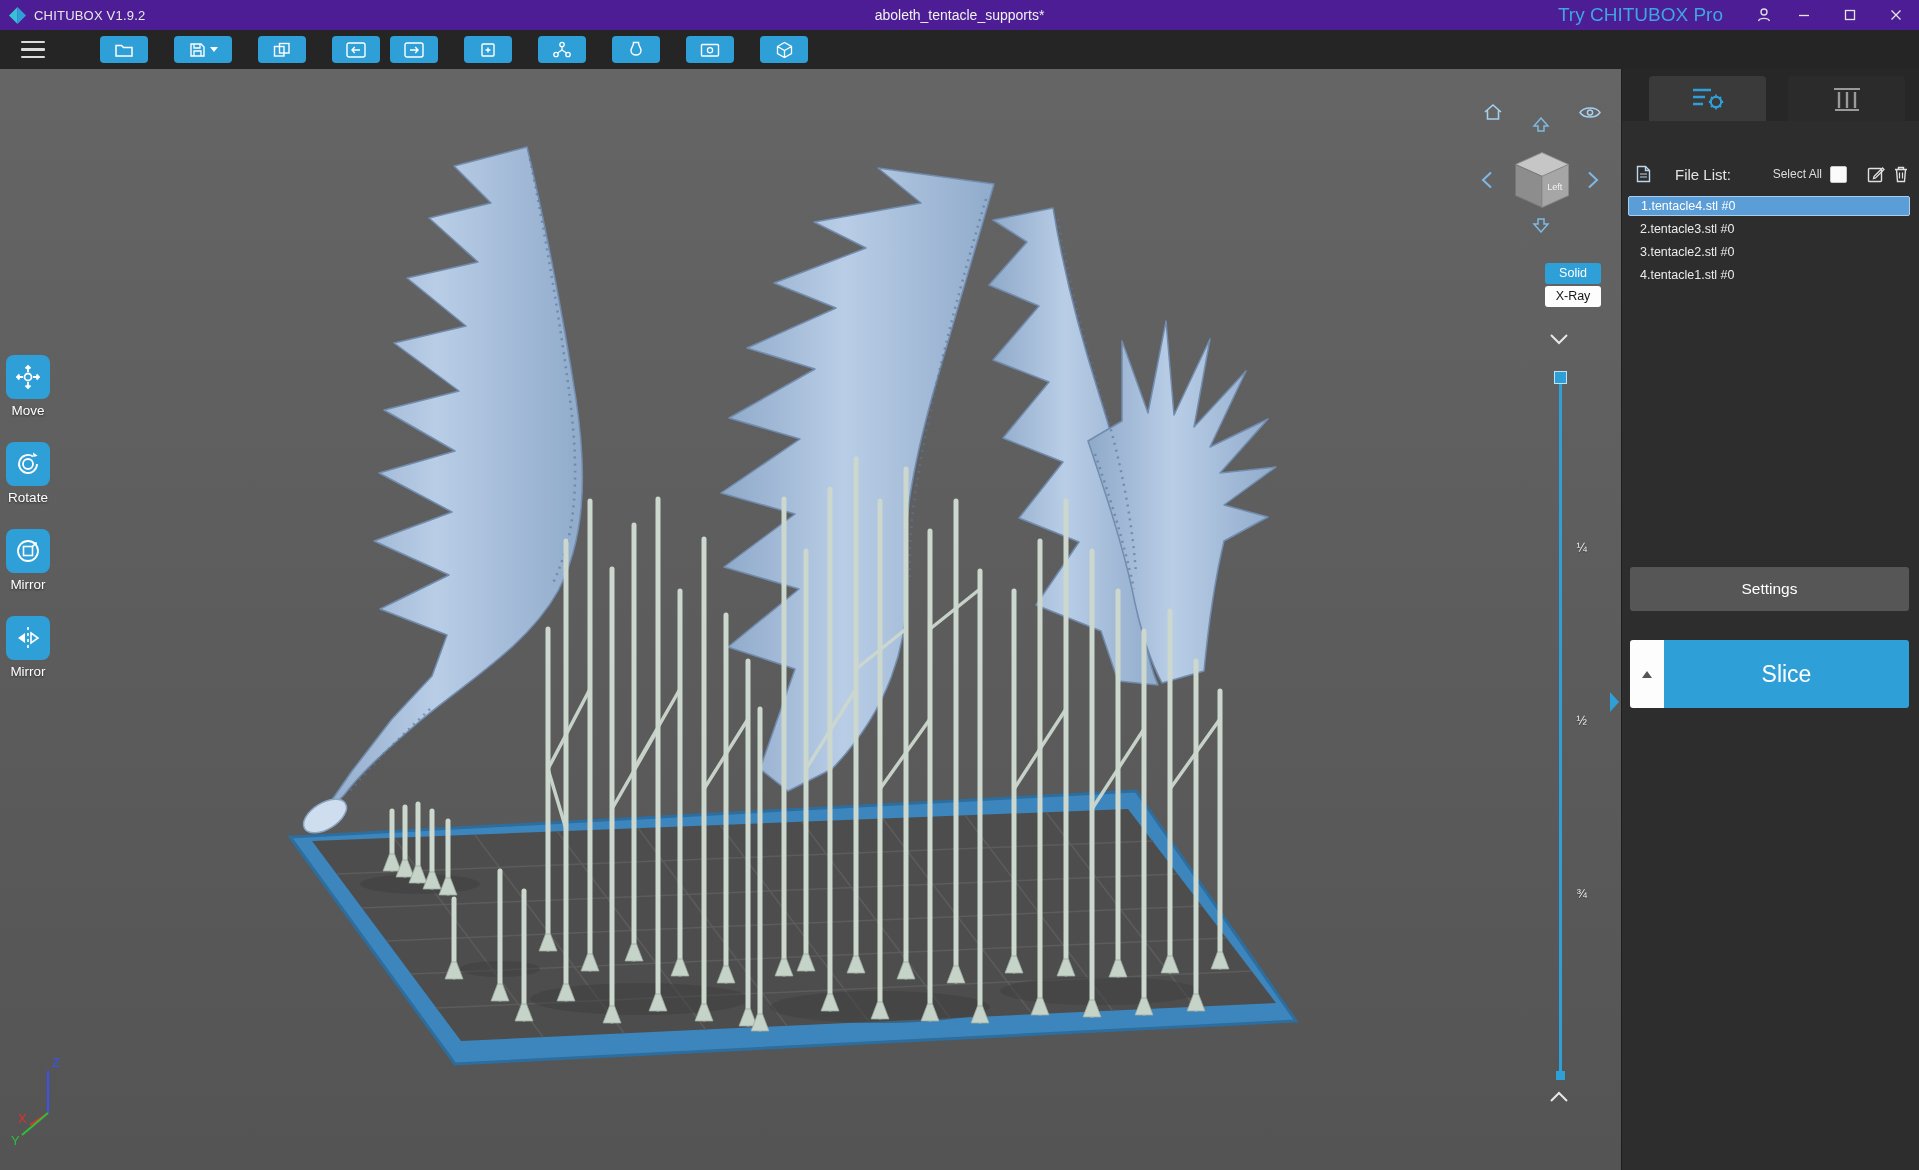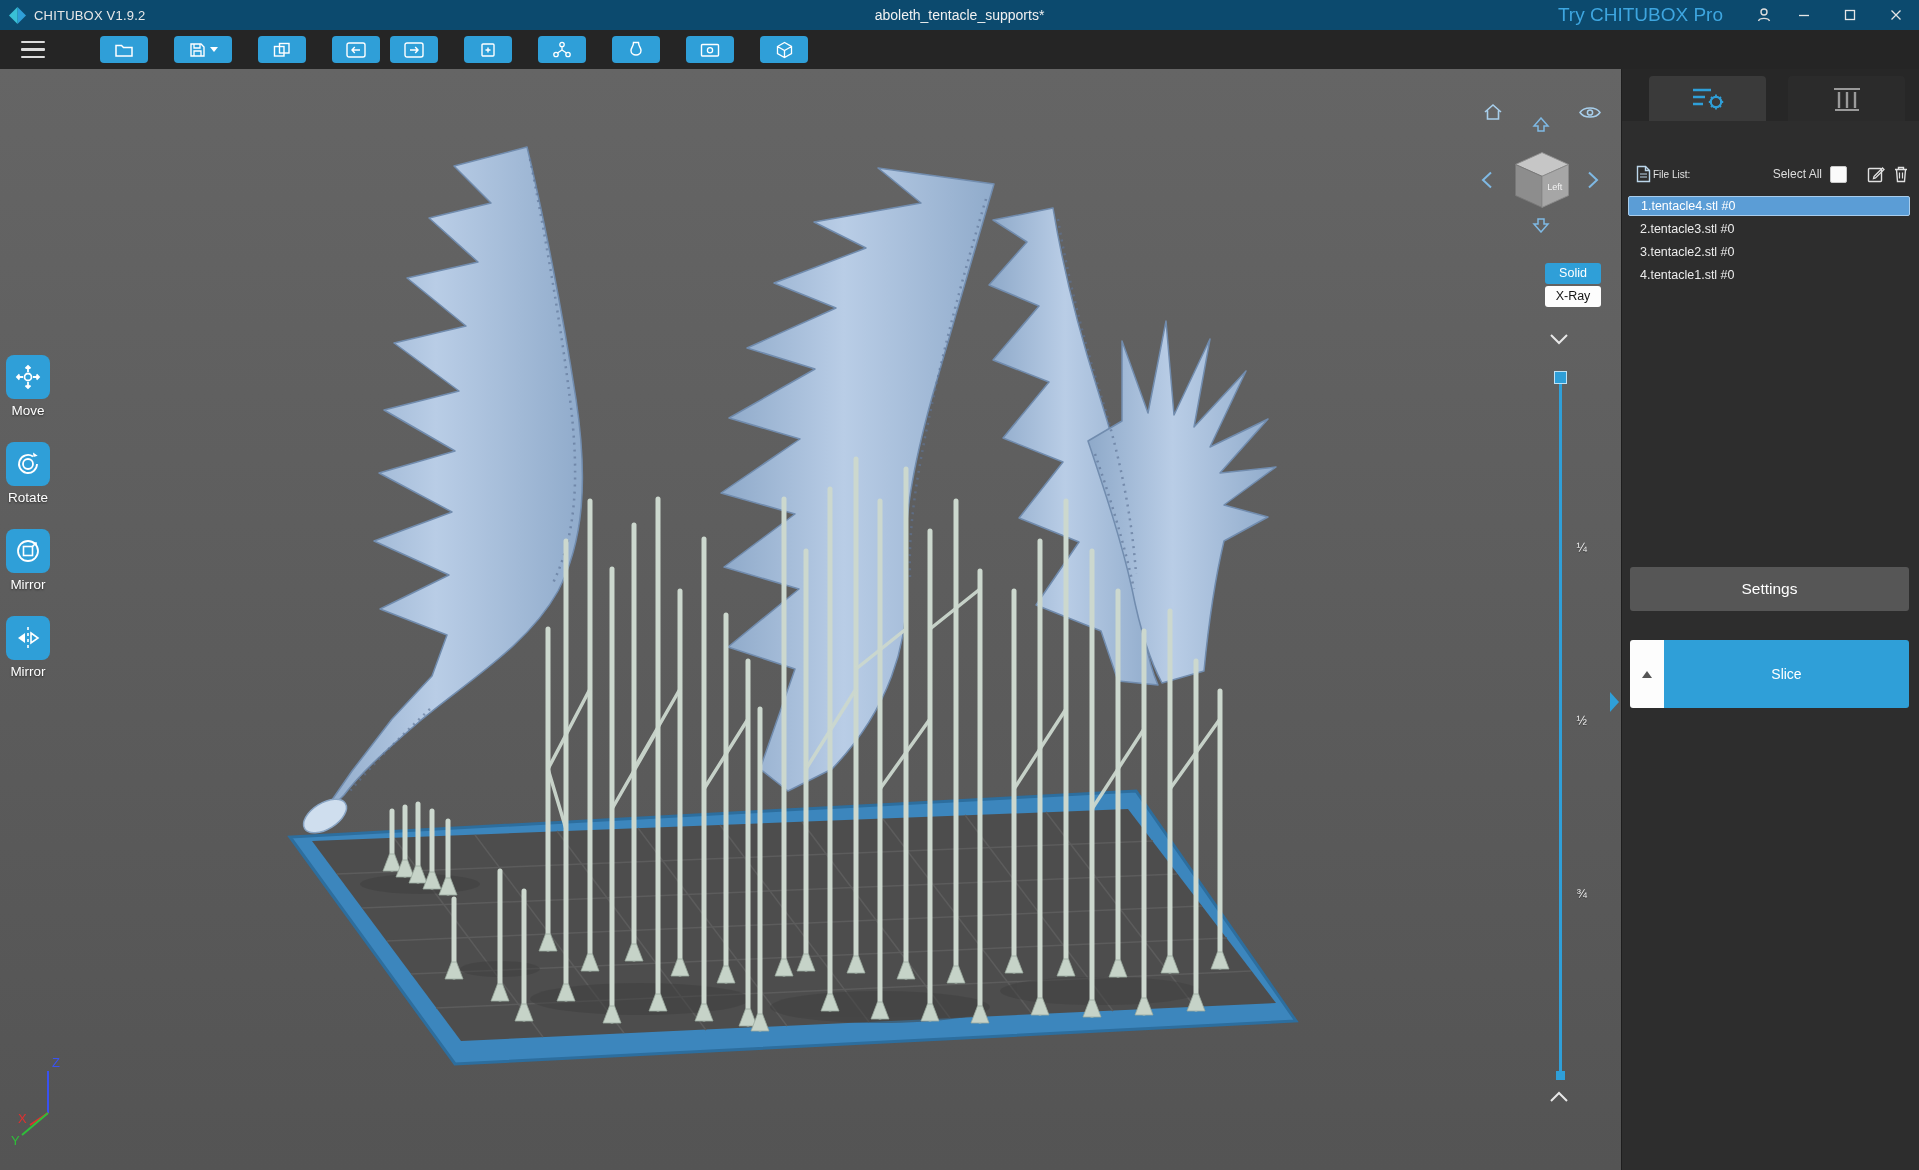--- a/index.html
+++ b/index.html
@@ -1,21 +1,21 @@
 <!DOCTYPE html>
 <html><head>
 <meta charset="utf-8">
 <style>
   * { box-sizing: border-box; margin: 0; padding: 0; }
   html,body { width:1919px; height:1170px; overflow:hidden; background:#2e2e2e;
               font-family:"Liberation Sans", sans-serif; }
   .app { width:1919px; height:1170px; display:flex; flex-direction:column; }
 
   
-  .titlebar { height:30px; background:#0c4a6e; display:flex; align-items:center;
+  .titlebar { height:30px; background:#4c1d95; display:flex; align-items:center;
               color:#e8e8e8; font-size:13px; position:relative; flex:0 0 30px; }
   .logo { margin-left:9px; display:flex; align-items:center; }
   .app-title { margin-left:8px; letter-spacing:.2px; }
   .doc-title { position:absolute; left:50%; transform:translateX(-50%); font-size:14px; color:#f2f2f2; }
   .tb-right { margin-left:auto; display:flex; align-items:center; }
   .pro-link { color:#3ea6e0; font-size:19px; margin-right:24px; cursor:pointer; }
   .person-btn { width:34px; height:30px; display:flex; align-items:center; justify-content:center; }
   .win-btn { width:46px; height:30px; display:flex; align-items:center; justify-content:center; }
 
   
@@ -73,39 +73,39 @@
   
   .right-panel { width:298px; background:#2d2d2d; position:relative; border-left:1px solid #1e1e1e;
                  display:flex; flex-direction:column; }
   .tab-bar { display:flex; padding:7px 0 0 27px; gap:22px; background:#272727; height:52px; }
   .tab { width:117px; height:45px; display:flex; align-items:center; justify-content:center;
          border-radius:4px 4px 0 0; cursor:pointer; }
   .tab.active { background:#3a3a3a; }
   .tab.inactive { background:#2b2b2b; }
 
   .filelist-header { display:flex; align-items:center; margin-top:43px; padding:0 10px 0 14px; height:20px; }
-  .filelist-header .hdr-label { color:#e3e3e3; font-size:10px; margin-left:2px; }
+  .filelist-header .hdr-label { color:#e3e3e3; font-size:15px; margin-left:24px; }
   .filelist-header .spacer { flex:1; }
   .select-all-label { color:#dddddd; font-size:12px; margin-right:8px; }
   .checkbox { width:17px; height:17px; background:#fbfbfb; border:1px solid #c9c9c9;
               border-radius:2px; cursor:pointer; margin-right:12px; }
   .hdr-icon { cursor:pointer; margin-left:8px; display:flex; }
 
   .file-rows { margin-top:12px; }
   .file-row { height:20px; margin:0 9px 3px 6px; display:flex; align-items:center;
               padding-left:12px; color:#ececec; font-size:12.5px; cursor:pointer; border-radius:2px; }
   .file-row.selected { background:#5b9dd6; border:1px solid #a9cdec; color:#ffffff; }
 
   .settings-btn { position:absolute; left:8px; right:10px; top:498px; height:44px; background:#565656;
                   border-radius:3px; color:#fff; font-size:15.5px; display:flex; align-items:center;
                   justify-content:center; cursor:pointer; }
   .slice-row { position:absolute; left:8px; right:10px; top:571px; height:68px; display:flex; }
   .slice-spin { width:34px; background:#fdfdfd; border-radius:3px 0 0 3px; display:flex;
                 align-items:center; justify-content:center; cursor:pointer; }
-  .slice-btn { flex:1; background:#2f9fd8; border-radius:0 3px 3px 0; color:#fff; font-size:14px;
+  .slice-btn { flex:1; background:#2f9fd8; border-radius:0 3px 3px 0; color:#fff; font-size:23px;
                display:flex; align-items:center; justify-content:center; cursor:pointer; }
 </style>
 </head>
 <body>
 
 <div class="app">
 
   <div class="titlebar">
     <span class="logo">
       <svg width="17" height="17" viewBox="0 0 18 18">

